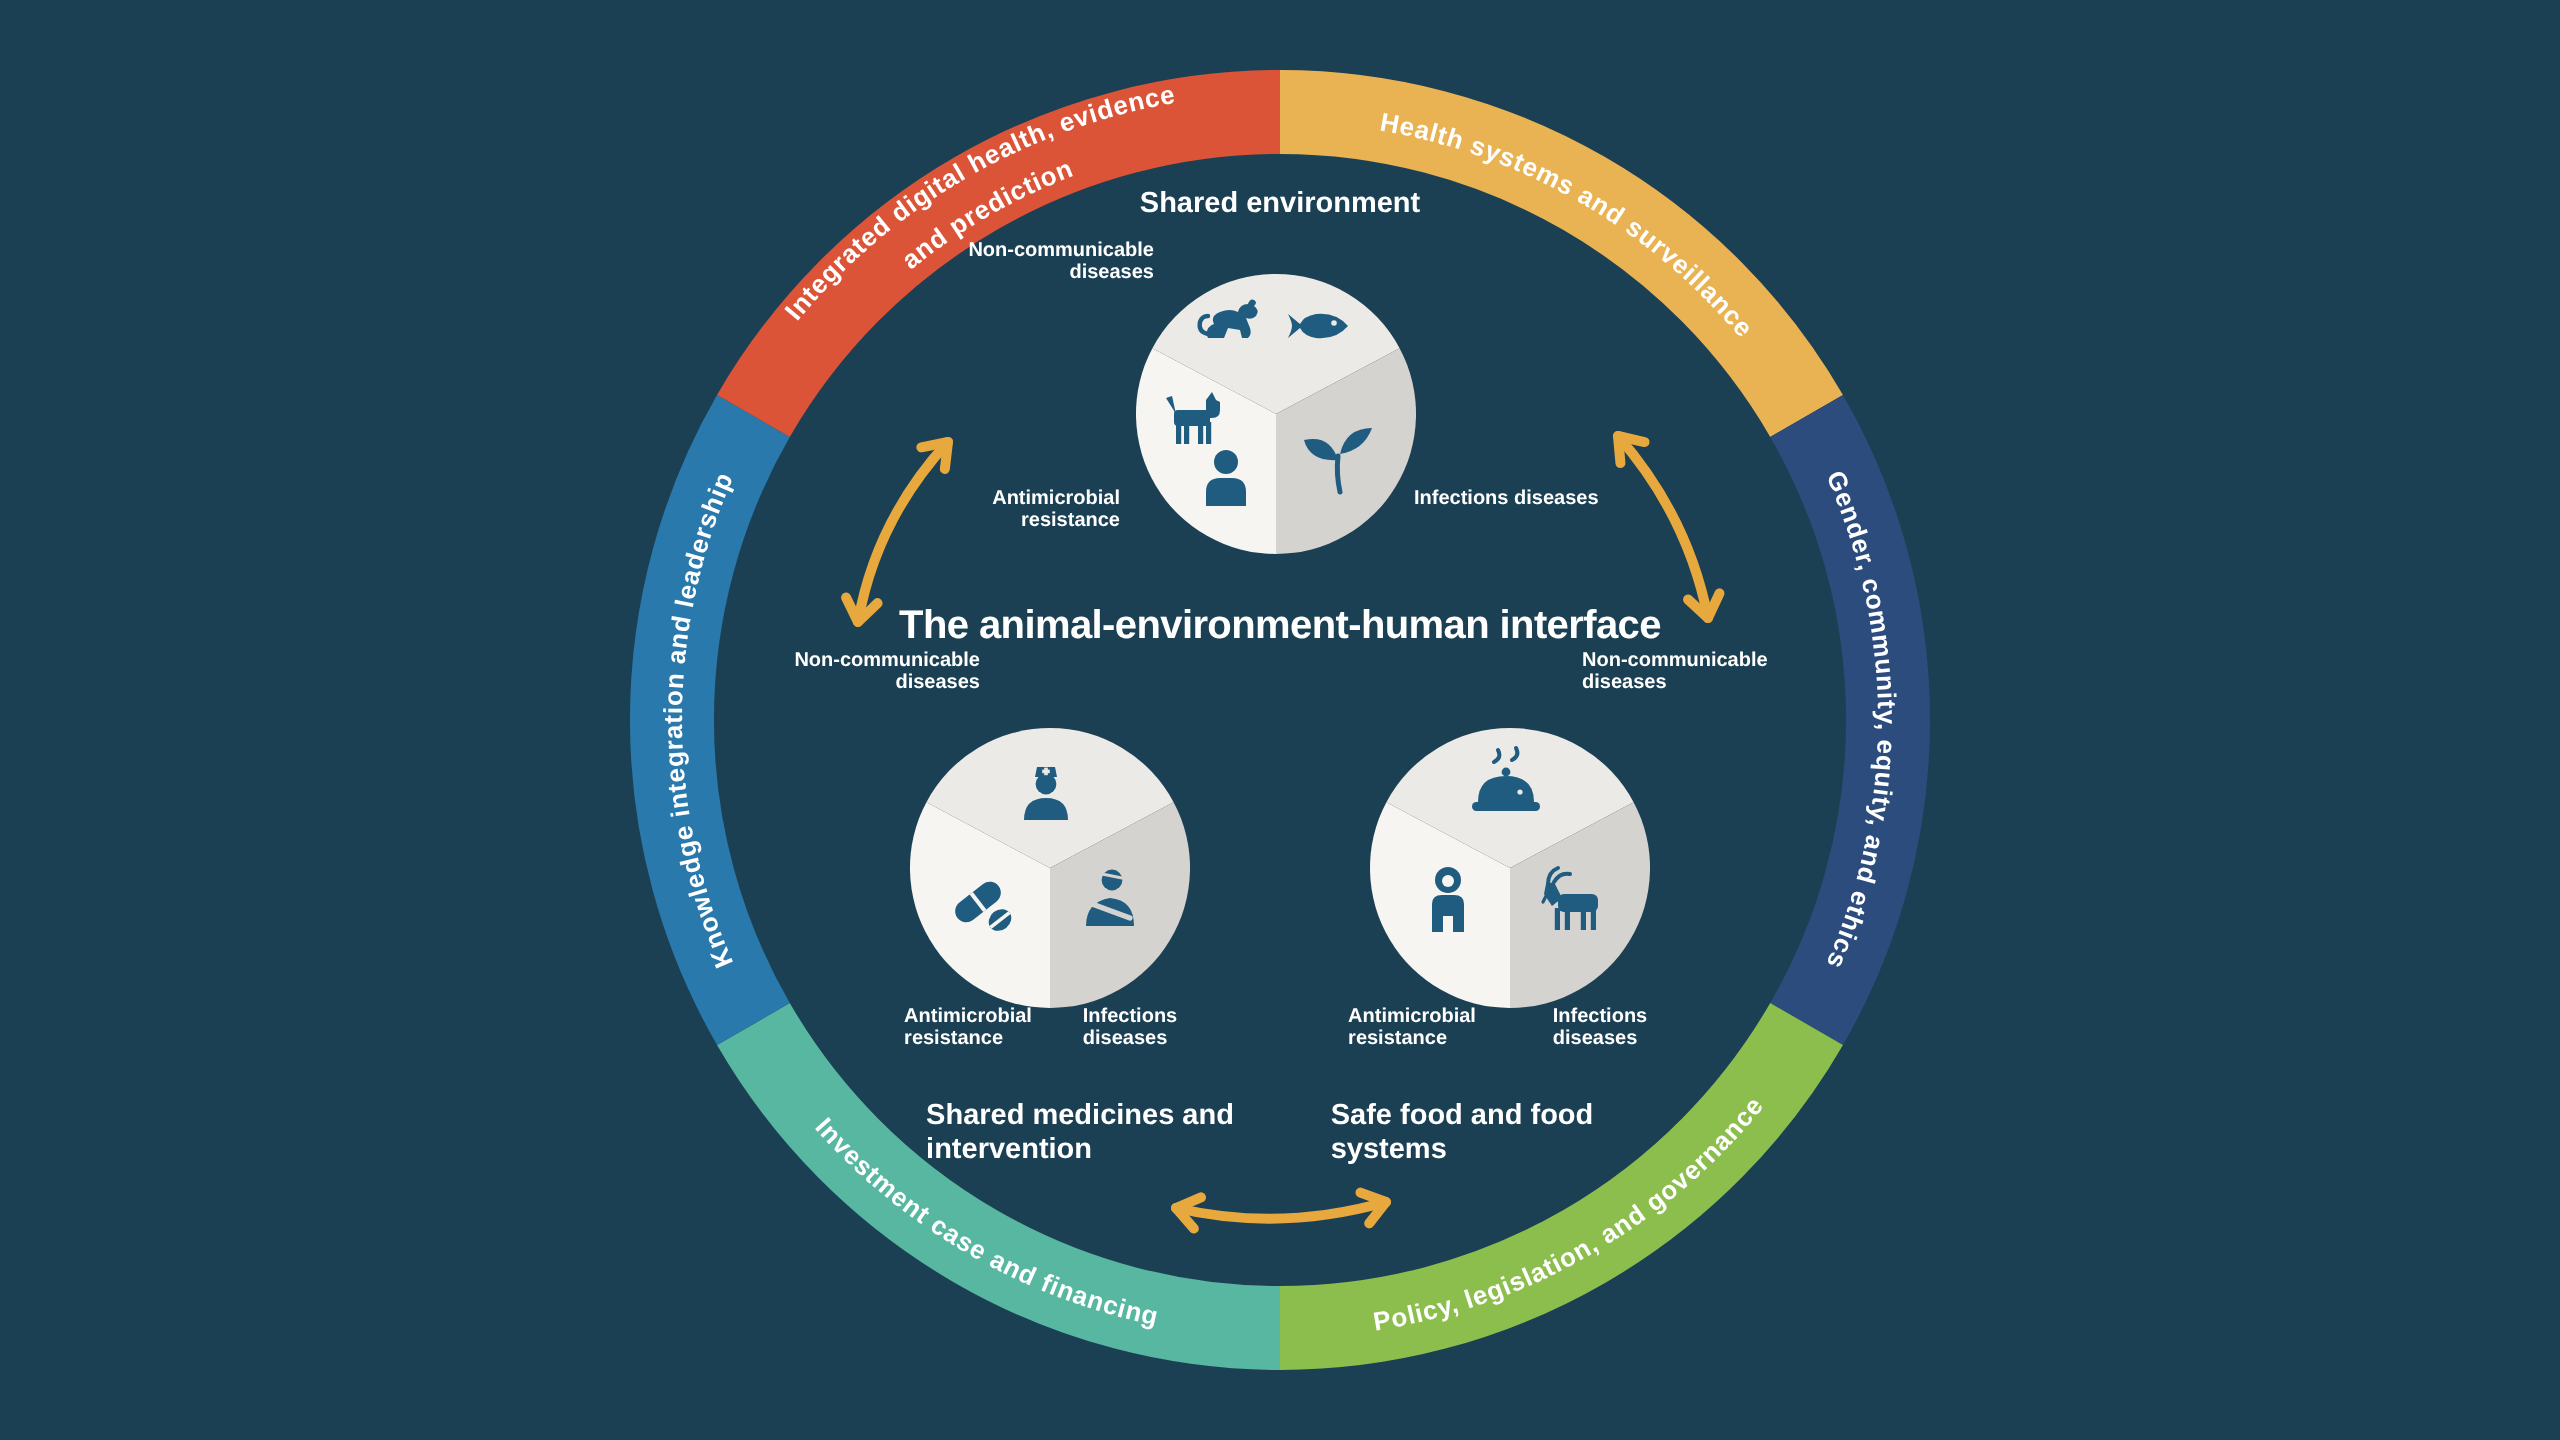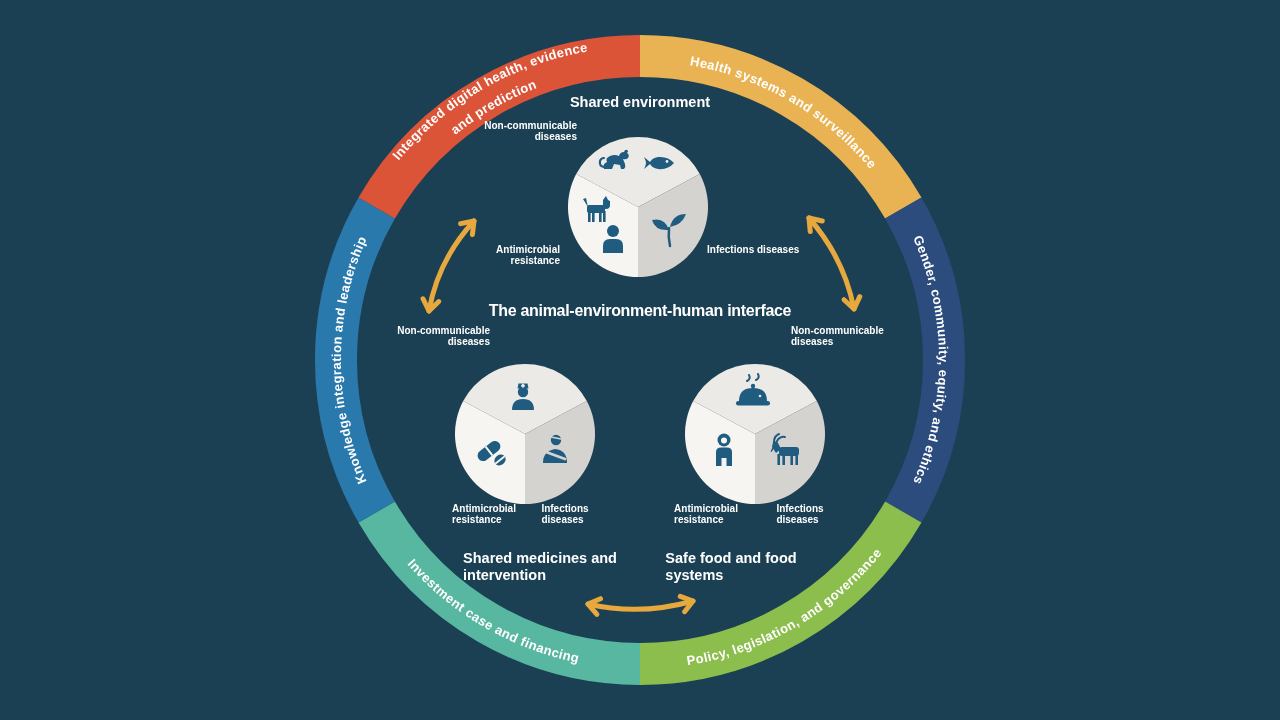--- a/index.html
+++ b/index.html
@@ -4,21 +4,21 @@
 <style>
   html,body{margin:0;padding:0;background:#1C4053;}
   .stage{position:relative;width:1280px;height:720px;overflow:hidden;
          font-family:"Liberation Sans",sans-serif;}
   .stage svg{position:absolute;left:0;top:0;}
   .lbl{position:absolute;color:#fff;font-weight:bold;font-size:10px;
        line-height:1.14;white-space:pre-line;}
   .ctr{transform:translateX(-50%);text-align:left;}
   .rt{text-align:right;}
   .node-title{font-size:14.5px;}
-  .main-title{font-size:16px;letter-spacing:-0.3px;}
+  .main-title{font-size:20px;letter-spacing:-0.3px;}
   .ring-label{fill:#fff;font-size:13px;font-weight:bold;letter-spacing:0.4px;}
   .ic{fill:#1F5C80;}
   .ics{fill:none;stroke:#1F5C80;stroke-linecap:round;}
   .ring-seg{fill:none;stroke-width:42;}
   .arrow{fill:none;stroke:#E7A83E;stroke-width:5;stroke-linecap:round;}
 </style>
 </head>
 <body>
 
 <div class="stage">

